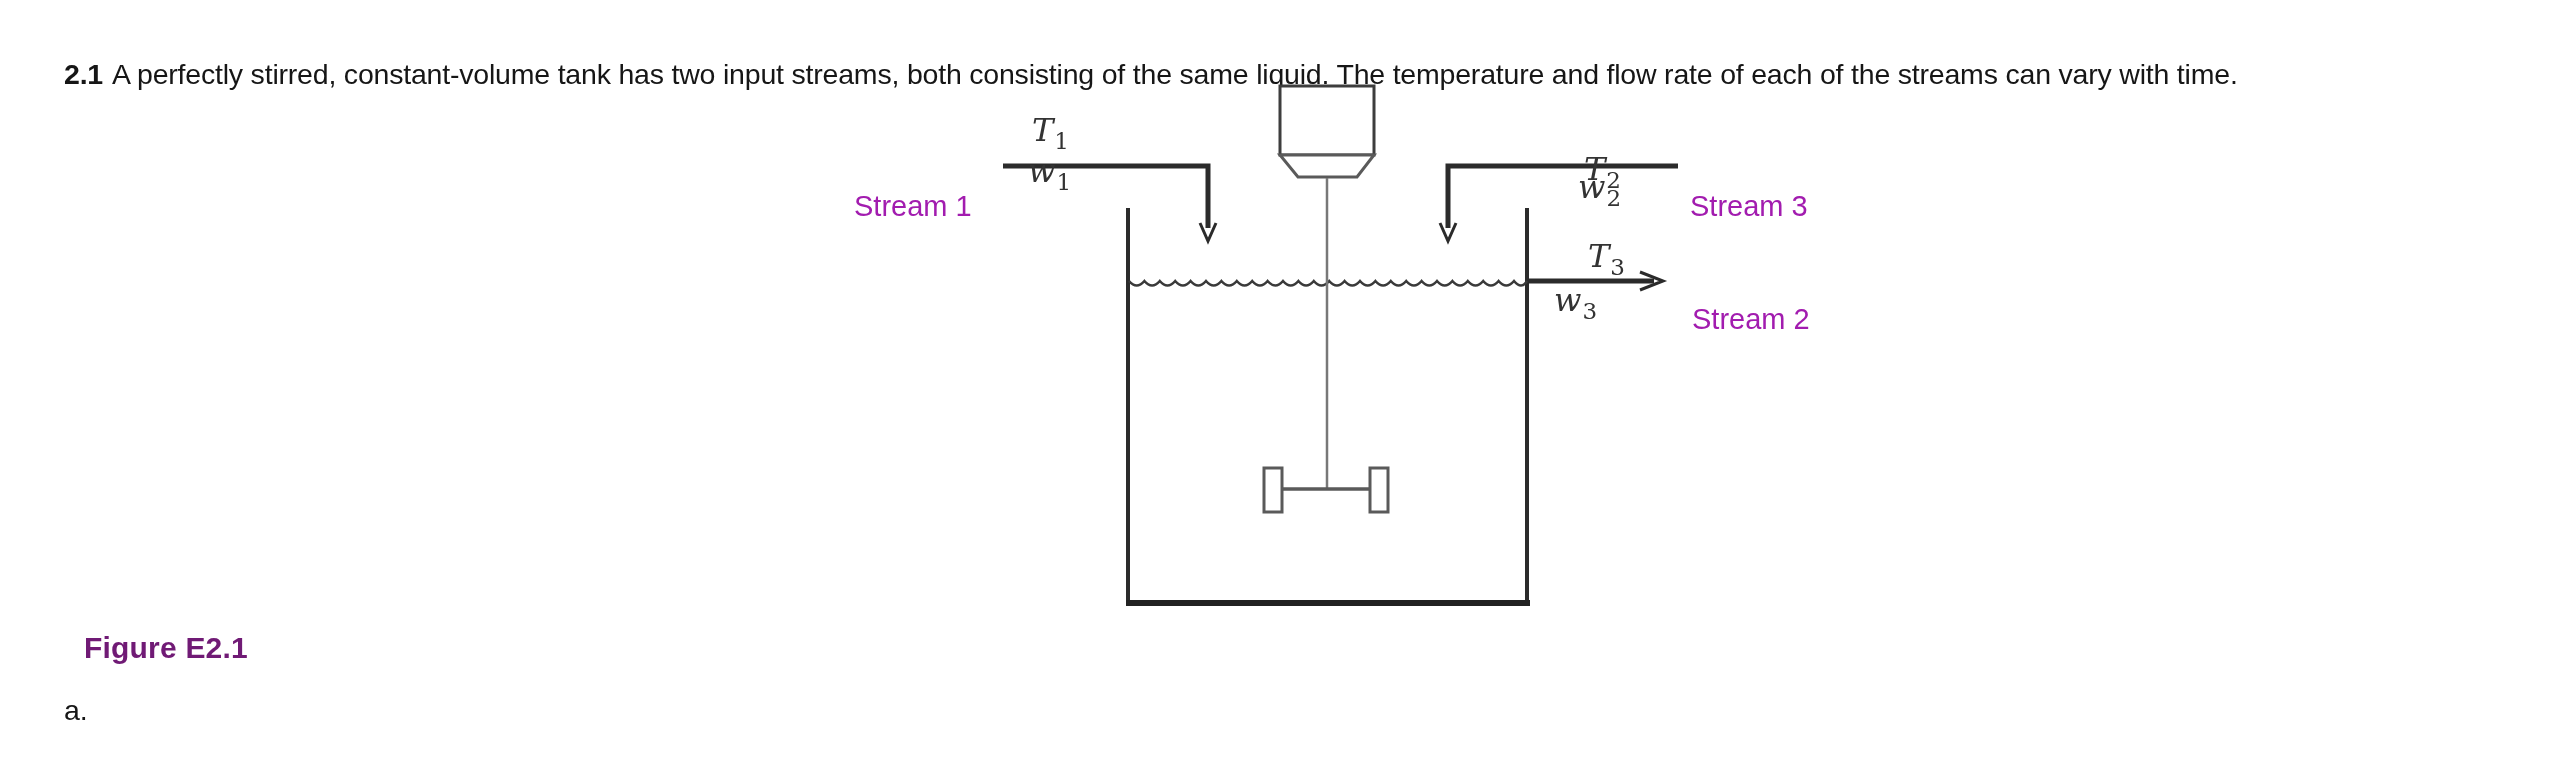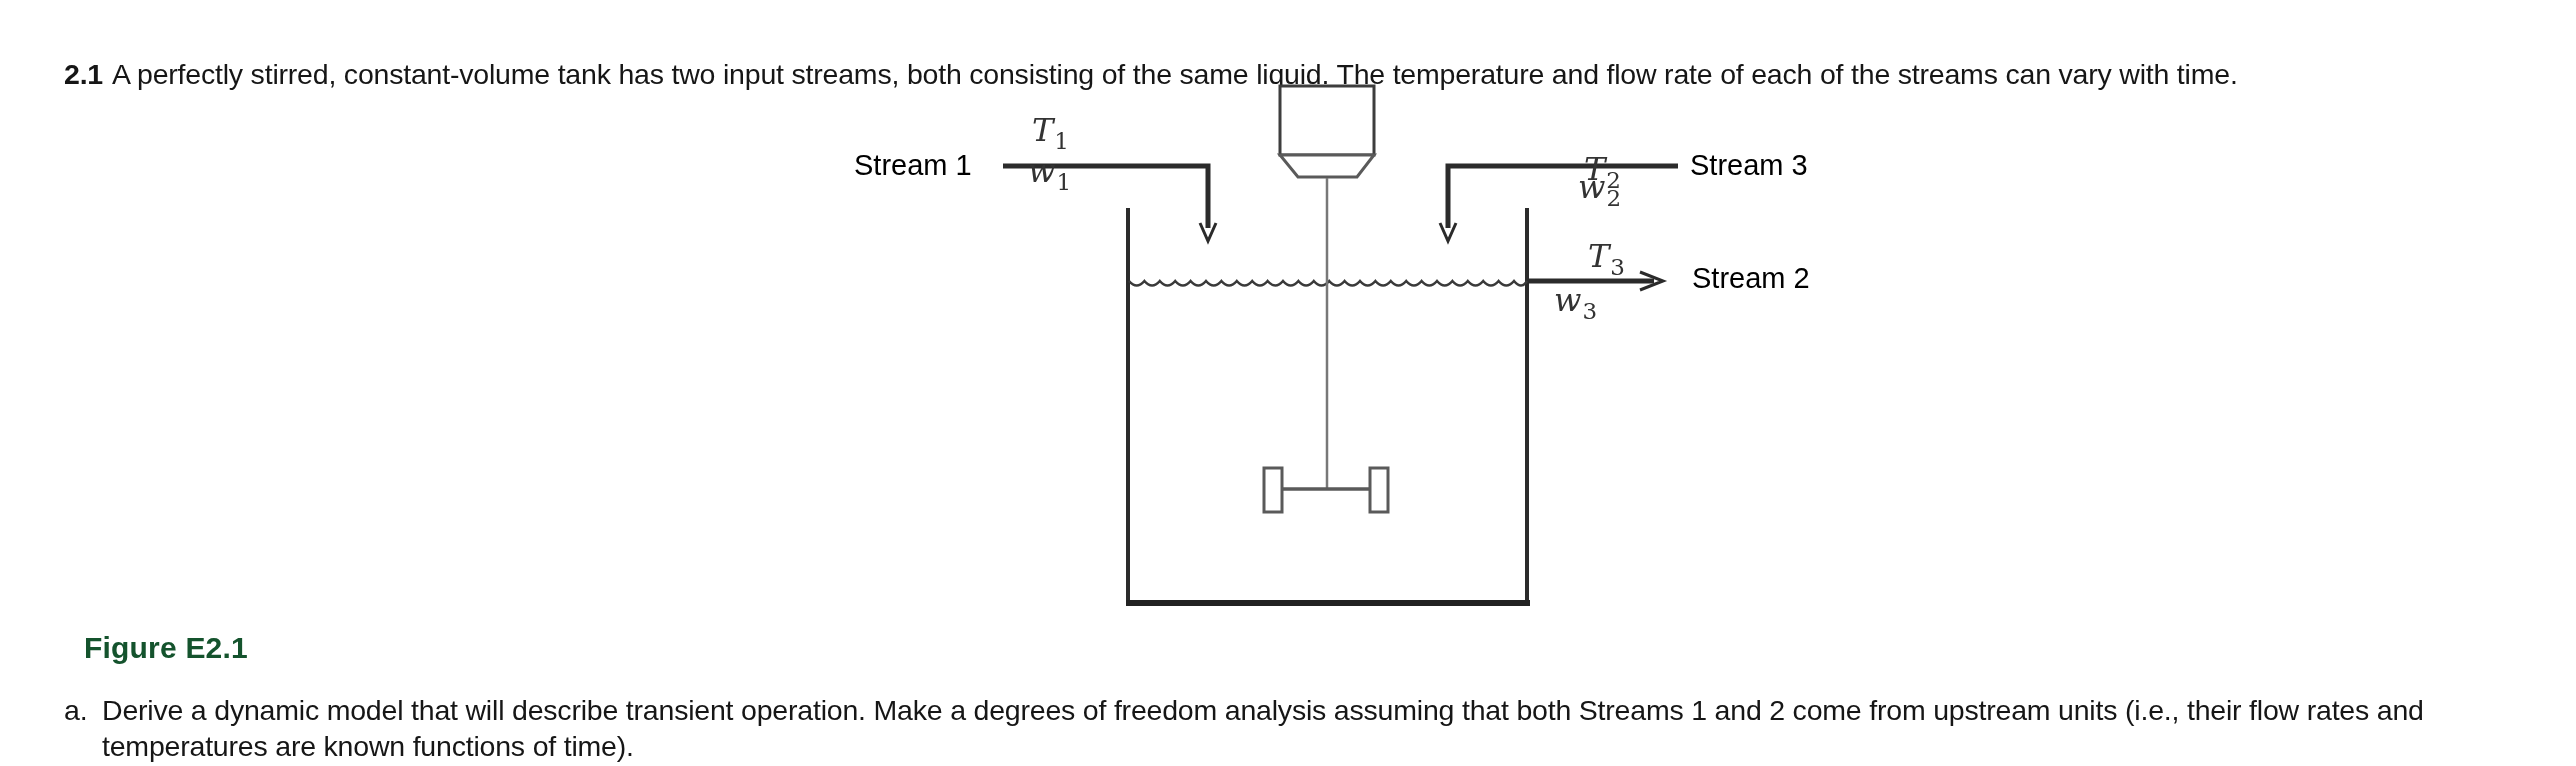--- a/index.html
+++ b/index.html
@@ -67,22 +67,23 @@
     height: 560px;
   }
   .diagram svg {
     position: absolute;
     left: 0;
     top: 0;
   }
   .dlabel {
     position: absolute;
     font-size: 29px;
-    color: #000000;
+    color: #a21caf;
     white-space: nowrap;
+    margin-top: 41px;
   }
   .mvar {
     position: absolute;
     font-family: "DejaVu Serif", serif;
     font-style: italic;
     font-size: 32px;
     color: #333333;
     white-space: nowrap;
   }
   .mvar sub {
@@ -156,20 +157,19 @@
 
     <span class="dlabel lbl-stream2">Stream 3</span>
     <span class="mvar lbl-t2"><span>T</span><sub>2</sub></span>
     <span class="mvar lbl-w2"><span>w</span><sub>2</sub></span>
 
     <span class="dlabel lbl-stream3">Stream 2</span>
     <span class="mvar lbl-t3"><span>T</span><sub>3</sub></span>
     <span class="mvar lbl-w3"><span>w</span><sub>3</sub></span>
   </div>
 
-  <div class="figure-caption" style="color: #14532d;">Figure E2.1</div>
+  <div class="figure-caption" style="color: #701a75;">Figure E2.1</div>
 
   <div class="part">
     <span class="part-label">a.</span>
-    <span class="part-text">Derive a dynamic model that will describe transient operation. Make a degrees of freedom analysis assuming that both Streams 1 and 2 come from upstream units (i.e., their flow rates and temperatures are known functions of time).</span>
   </div>
 
 </div>
 
 </body></html>

